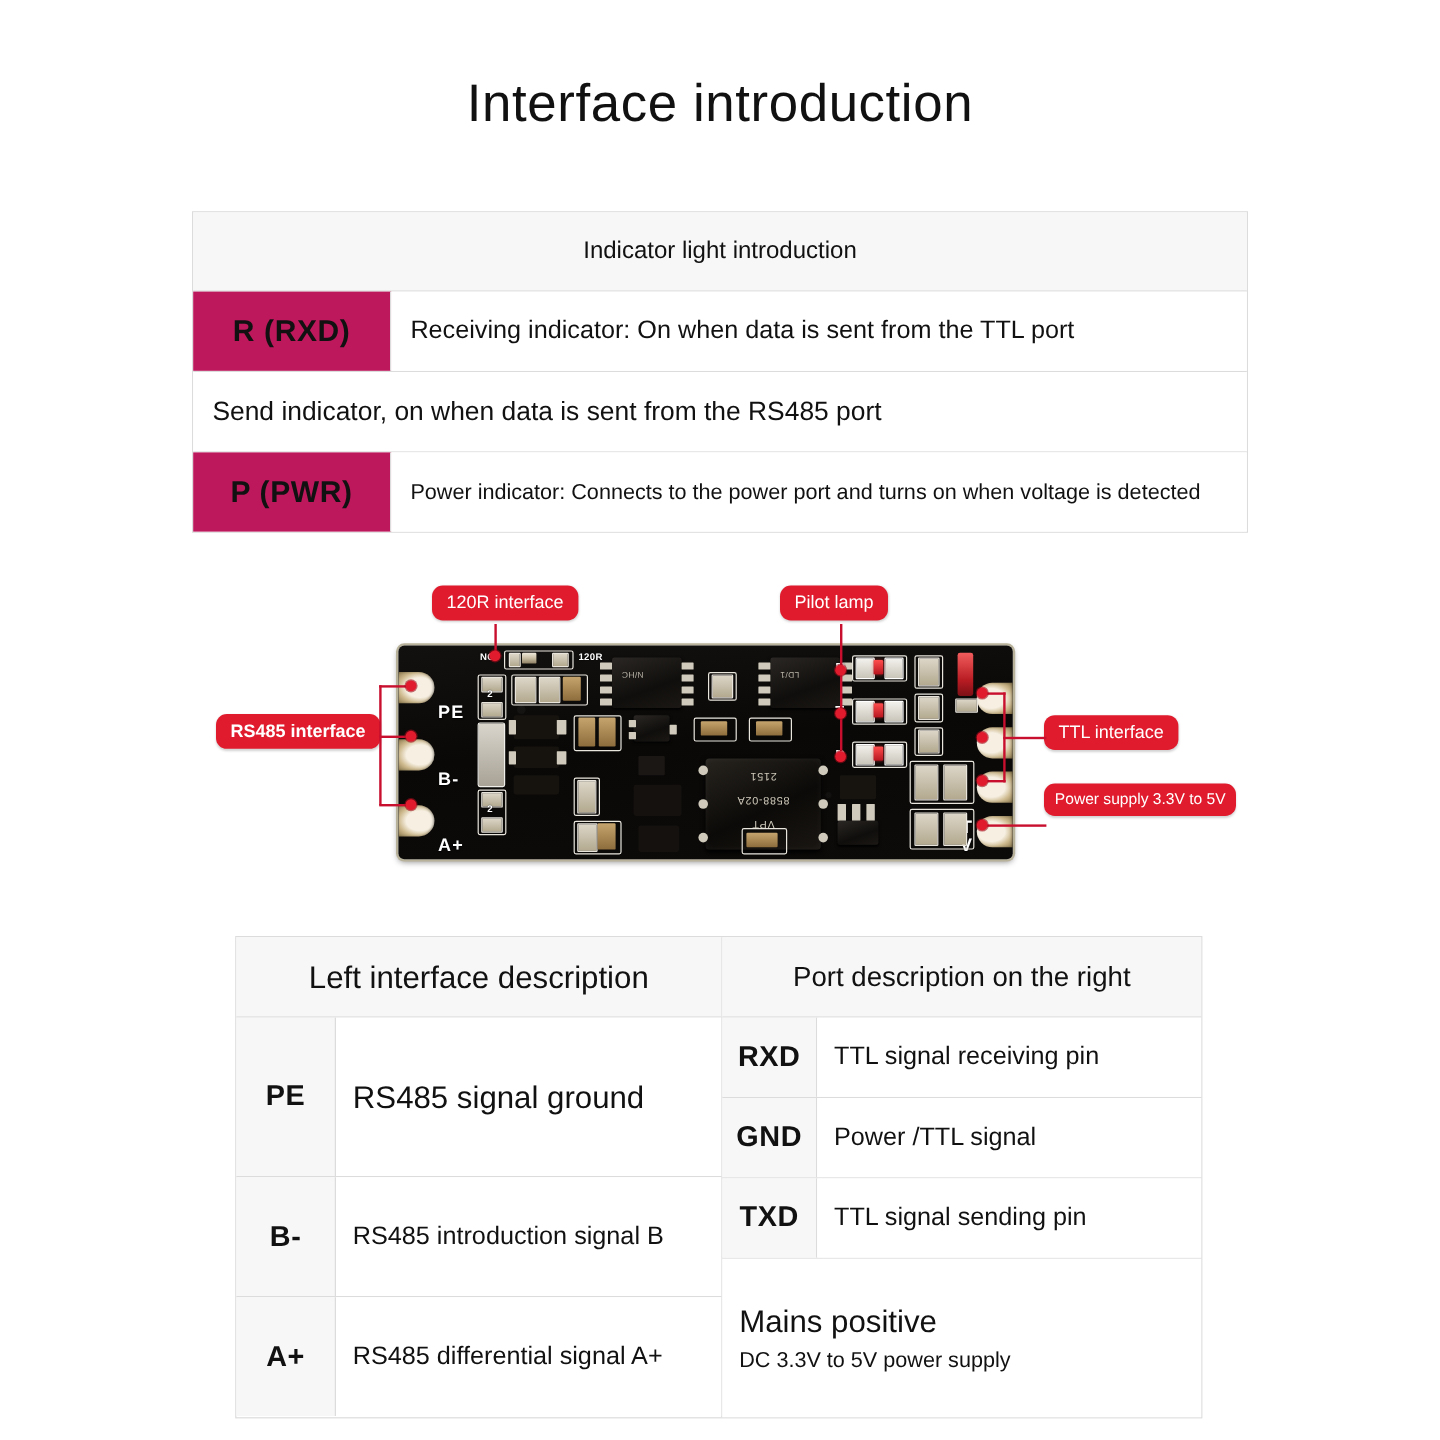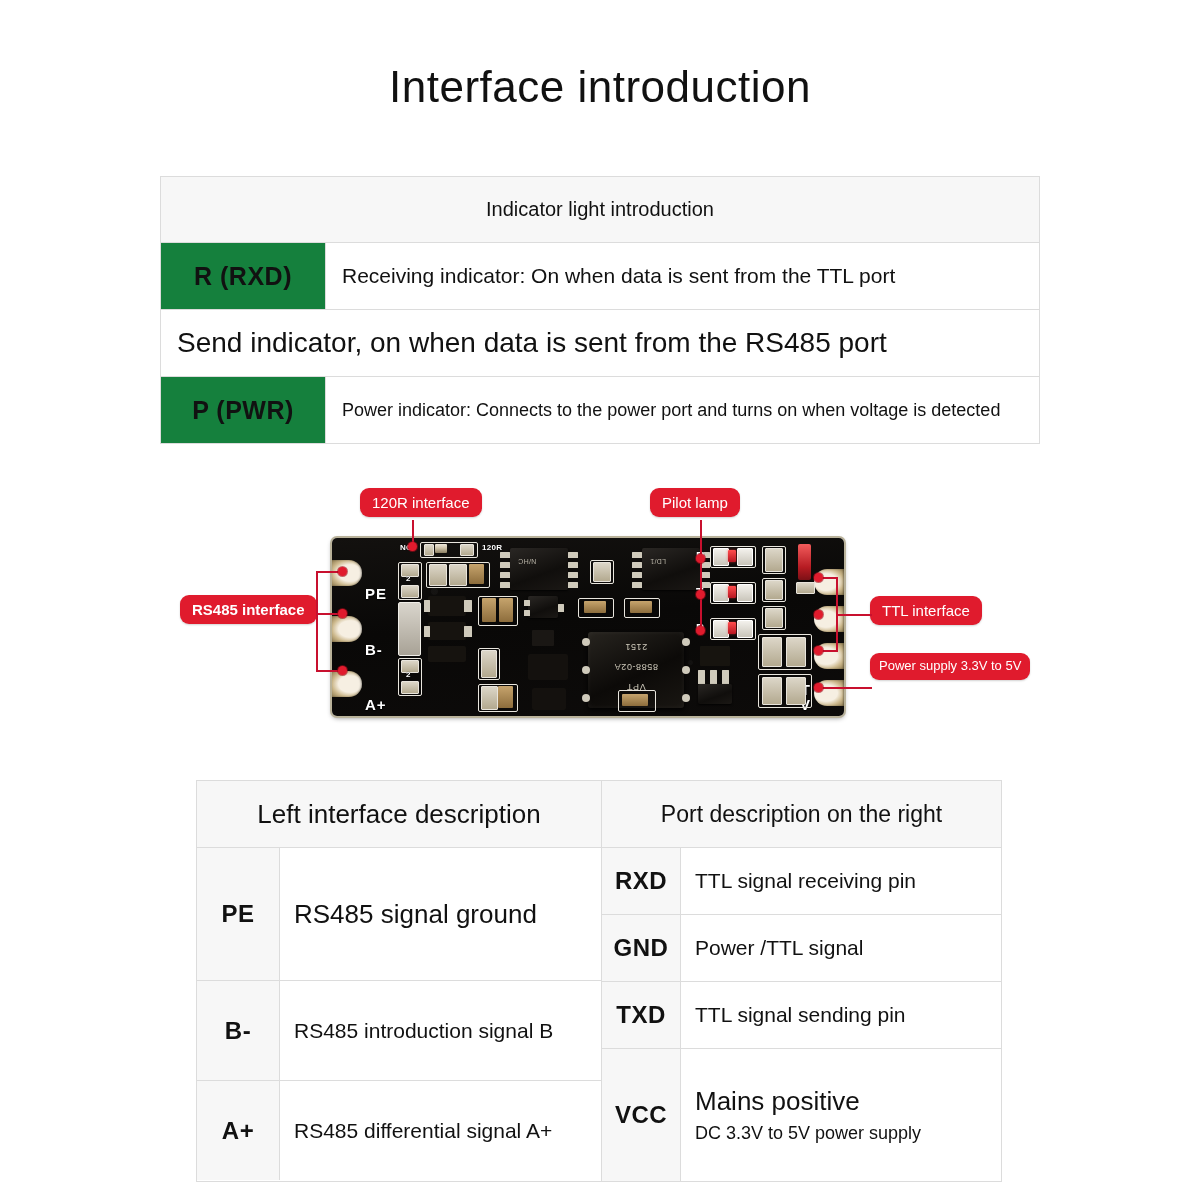--- a/index.html
+++ b/index.html
@@ -42,35 +42,35 @@
   }
   .t1-row{
     display:flex;
     height:66px;
     border-bottom:1px solid #dcdcdc;
   }
   .t1-row:last-child{border-bottom:none;}
   .t1-key{
     width:164px;
     flex:0 0 164px;
-    background:#15803d;
+    background:#be185d;
     border-right:1px solid #dcdcdc;
     display:flex;align-items:center;justify-content:center;
     font-size:25px;font-weight:bold;letter-spacing:.5px;
     color:#111;
   }
   .t1-val{
     flex:1;
     background:#ffffff;
     display:flex;align-items:center;
     padding-left:16px;
     color:#111;
   }
   .t1-val.sz-lg{font-size:21px;}
-  .t1-val.sz-md{font-size:28px;}
+  .t1-val.sz-md{font-size:22px;}
   .t1-val.sz-sm{font-size:18px;}
 
   
   .pcb-area{
     position:absolute;
     left:170px;top:470px;
     width:870px;height:285px;
   }
 
   
@@ -506,21 +506,20 @@
           <span class="l1">Power /TTL signal</span>
         </div>
       </div>
       <div class="t2-row r-h66">
         <div class="t2-key narrow">TXD</div>
         <div class="t2-desc">
           <span class="l1">TTL signal sending pin</span>
         </div>
       </div>
       <div class="t2-row r-h132">
-        <div class="t2-key narrow">VCC</div>
         <div class="t2-desc big">
           <span class="l1">Mains positive</span>
           <span class="l2">DC 3.3V to 5V power supply</span>
         </div>
       </div>
     </div>
   </div>
 </div>
 
 </body></html>

